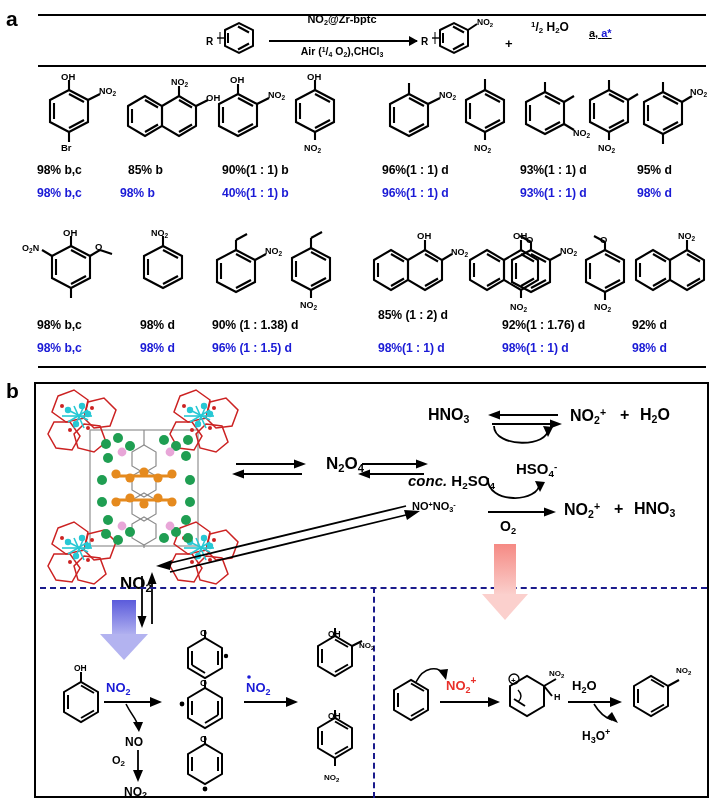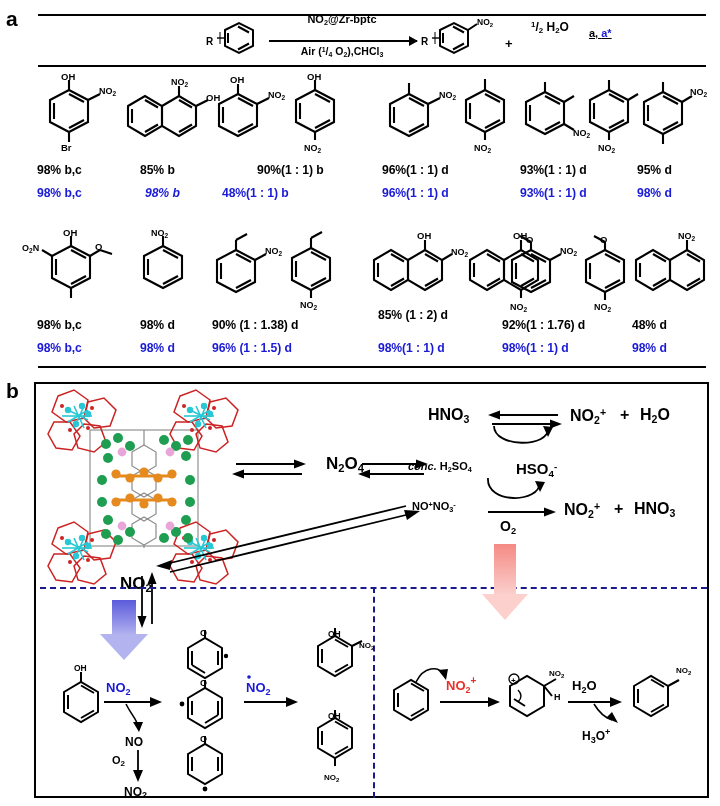--- a/index.html
+++ b/index.html
@@ -265,25 +265,25 @@
         <line x1="29" y1="18" x2="29" y2="8"></line>
         <line x1="48" y1="28" x2="58" y2="22"></line>
         <line x1="29" y1="60" x2="29" y2="70"></line>
       </g>
       <text x="56" y="21" font-size="9" font-weight="bold" font-family="Liberation Sans, sans-serif">NO<tspan font-size="6.5" dy="2">2</tspan></text>
     </svg>
 
     <div class="yield txt" style="left:37px;  top:163px;">98% b,c</div>
     <div class="yield blue" style="left:37px;  top:186px;">98% b,c</div>
 
-    <div class="yield txt" style="left:140px; top:163px;">85% b</div>
-    <div class="yield blue" style="left:145px; top:186px;font-style:italic;">98% b</div>
-
-    <div class="yield txt" style="left:222px; top:163px;margin-left:35px;">90%(1 : 1) b</div>
-    <div class="yield blue" style="left:222px; top:186px;">48%(1 : 1) b</div>
+    <div class="yield txt" style="left:128px; top:163px;">85% b</div>
+    <div class="yield blue" style="left:120px; top:186px;">98% b</div>
+
+    <div class="yield txt" style="left:222px; top:163px;">90%(1 : 1) b</div>
+    <div class="yield blue" style="left:222px; top:186px;">40%(1 : 1) b</div>
 
     <div class="yield txt" style="left:382px; top:163px;">96%(1 : 1) d</div>
     <div class="yield blue" style="left:382px; top:186px;">96%(1 : 1) d</div>
 
     <div class="yield txt" style="left:520px; top:163px;">93%(1 : 1) d</div>
     <div class="yield blue" style="left:520px; top:186px;">93%(1 : 1) d</div>
 
     <div class="yield txt" style="left:637px; top:163px;">95% d</div>
     <div class="yield blue" style="left:637px; top:186px;">98% d</div>
 
@@ -423,21 +423,21 @@
 
     <div class="yield txt" style="left:212px; top:318px;">90% (1 : 1.38) d</div>
     <div class="yield blue" style="left:212px; top:341px;">96% (1 : 1.5) d</div>
 
     <div class="yield txt" style="left:378px; top:308px;">85% (1 : 2) d</div>
     <div class="yield blue" style="left:378px; top:341px;">98%(1 : 1) d</div>
 
     <div class="yield txt" style="left:502px; top:318px;">92%(1 : 1.76) d</div>
     <div class="yield blue" style="left:502px; top:341px;">98%(1 : 1) d</div>
 
-    <div class="yield txt" style="left:632px; top:318px;">48% d</div>
+    <div class="yield txt" style="left:632px; top:318px;">92% d</div>
     <div class="yield blue" style="left:632px; top:341px;">98% d</div>
 
   </div>
 
   <div class="panel-letter b-label">b</div>
 
   <div id="panel-b-box">
 
     <svg class="abs" style="left:8px; top:4px;" width="200" height="200" viewBox="0 0 200 200">
       <rect x="0" y="0" width="200" height="200" fill="#ffffff"></rect>
@@ -660,21 +660,21 @@
 
     <div class="eqtxt red" style="left:534px; top:22px; font-size:16px;">NO<sub>2</sub><sup>+</sup></div>
     <div class="eqtxt" style="left:584px; top:22px; font-size:16px;">+</div>
     <div class="eqtxt" style="left:604px; top:22px; font-size:16px;">H<sub>2</sub>O</div>
 
     <svg class="abs" style="left:452px; top:40px;" width="74" height="34" viewBox="0 0 74 34">
       <path d="M6,2 C6,24 62,24 60,4" stroke="#000" stroke-width="1.8" fill="none"></path>
       <polygon points="60,13 55,2 65,3" fill="#000"></polygon>
     </svg>
 
-    <div class="eqtxt" style="left:372px; top:76px; font-size:11px; font-style:italic;">conc.&nbsp;<span style="font-style:normal;">H<sub>2</sub>SO<sub>4</sub></span></div>
+    <div class="eqtxt" style="left:372px; top:88px; font-size:15px; font-style:italic;">conc.&nbsp;<span style="font-style:normal;">H<sub>2</sub>SO<sub>4</sub></span></div>
 
     <div class="eqtxt" style="left:480px; top:76px; font-size:15px;">HSO<sub>4</sub><sup>-</sup></div>
 
     <svg class="abs" style="left:446px; top:94px;" width="74" height="34" viewBox="0 0 74 34">
       <path d="M6,0 C4,26 58,26 58,4" stroke="#000" stroke-width="1.8" fill="none"></path>
       <polygon points="58,14 53,3 63,4" fill="#000"></polygon>
     </svg>
 
     <div class="eqtxt" style="left:376px; top:116px; font-size:11px;">NO<sup>+</sup>NO<sub>3</sub><sup>-</sup></div>
 

